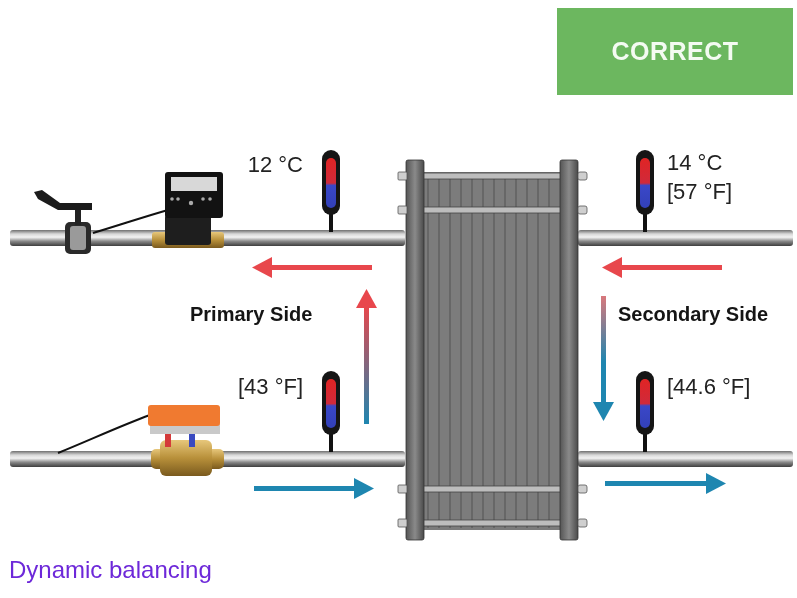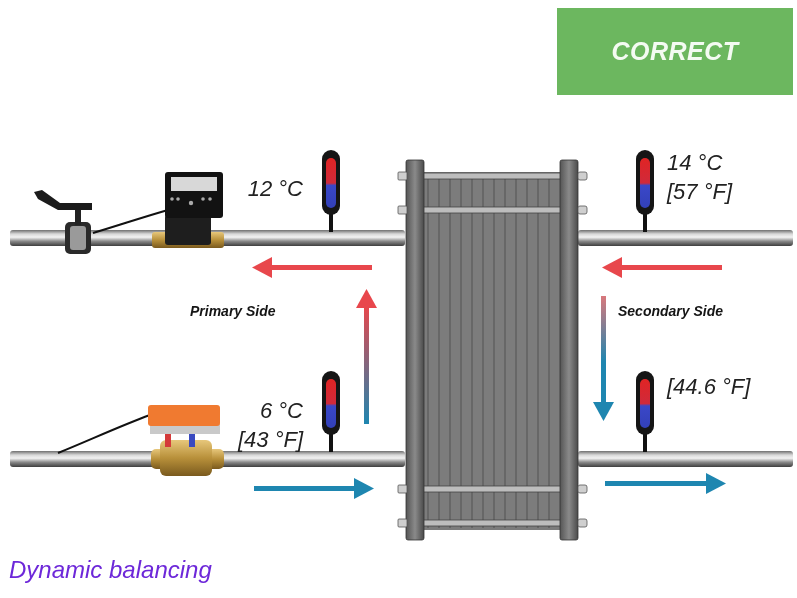--- a/index.html
+++ b/index.html
@@ -1,25 +1,25 @@
 <!DOCTYPE html>
 <html><head>
 <meta charset="utf-8">
 <style>
   html, body { margin:0; padding:0; background:#ffffff; }
   body { width:797px; height:598px; position:relative; overflow:hidden; font-family:"Liberation Sans", sans-serif; }
-  .abs { position:absolute;font-style:italic; }
+  .abs { position:absolute; }
   #correct-badge {
     left:557px; top:8px; width:236px; height:87px;
     background:#6cb75f; color:#f4fbf2; font-weight:bold; font-size:25px;
     display:flex; align-items:center; justify-content:center; letter-spacing:0.5px;
   }
   .temp { font-size:22px; color:#222; line-height:29px; font-family:"Liberation Sans", sans-serif; }
-  .temp.right-align { text-align:right;margin-top:24px; }
-  .side-label { font-weight:bold; font-size:14px; color:#151515; }
+  .temp.right-align { text-align:right; }
+  .side-label { font-weight:bold; font-size:20px; color:#151515; }
   #caption { left:9px; top:556px; font-size:24px; color:#6d28d9; }
   svg#diagram { position:absolute; left:0; top:0; }
 </style>
 </head>
 <body>
 
 <div id="correct-badge" class="abs">CORRECT</div>
 
 <svg id="diagram" width="797" height="598" viewBox="0 0 797 598">
   <defs>
@@ -184,21 +184,20 @@
 </svg>
 
 <div class="abs temp right-align" style="left:210px; top:150px; width:93px;">
   <div>12 °C</div>
 </div>
 <div class="abs temp" style="left:667px; top:148px;">
   <div>14 °C</div>
   <div>[57 °F]</div>
 </div>
 <div class="abs temp right-align" style="left:210px; top:372px; width:93px;">
-  <div>6 °C</div>
   <div>[43 °F]</div>
 </div>
 <div class="abs temp" style="left:667px; top:372px;">
   <div>[44.6 °F]</div>
 </div>
 
 <div class="abs side-label" style="left:190px; top:303px;">Primary Side</div>
 <div class="abs side-label" style="left:618px; top:303px;">Secondary Side</div>
 
 <div id="caption" class="abs">Dynamic balancing</div>

